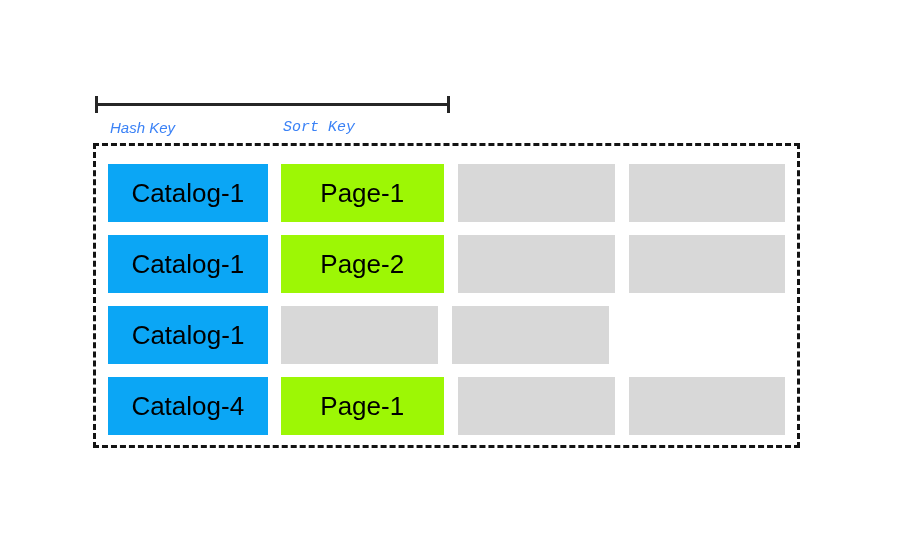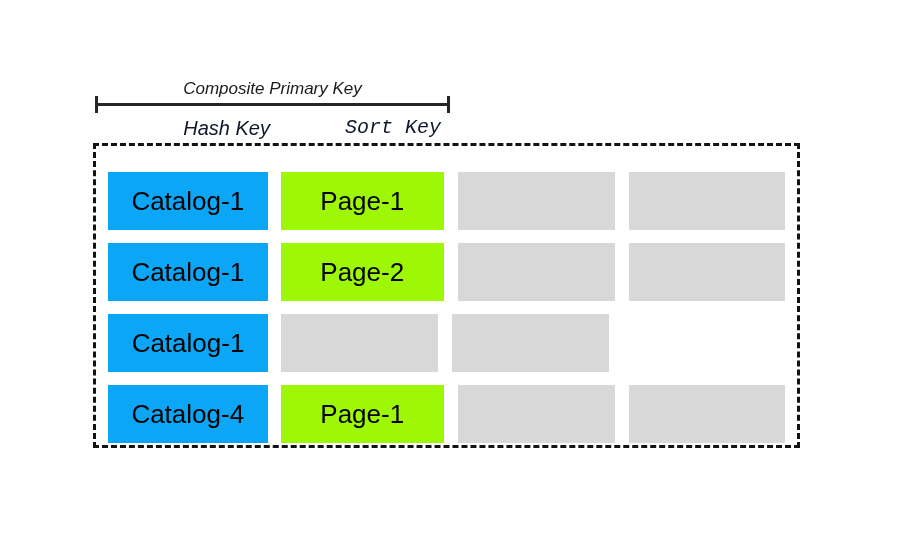--- a/index.html
+++ b/index.html
@@ -62,43 +62,43 @@
     position: absolute;
     left: 95px;
     top: 118px;
     width: 355px;
     height: 22px;
   }
   .sublabel {
     position: absolute;
     top: 0;
     font-style: italic;
-    font-size: 20px;
+    font-size: 15px;
     line-height: 20px;
-    color: #0f172a;
-    text-align: right;
+    color: #3b82f6;
+    text-align: left;
     white-space: nowrap;
   }
   .sublabel.hash { left: 15px;  width: 160px; }
   .sublabel.sort { left: 188px; width: 158px; font-family: Liberation Mono, monospace; }
 
   
   .table-box {
     position: absolute;
     left: 93px;
     top: 143px;
     width: 707px;
     height: 305px;
     box-sizing: border-box;
     border: 3px dashed #131313;
   }
   .rows {
     position: absolute;
     left: 0;
-    top: 12px;
+    top: 4px;
     width: 100%;
     height: 100%;
     box-sizing: border-box;
     padding: 14px 12px;
     display: flex;
     flex-direction: column;
     justify-content: space-between;
   }
   .row {
     display: flex;
@@ -119,21 +119,20 @@
   .cell.hash-cell  { width: 160px; margin-right: 13px; }
   .cell.sort-cell  { width: 164px; margin-right: 14px; }
   .cell.blank-cell { width: 157px; margin-right: 14px; }
   .cell.blank-cell:last-child { margin-right: 0; }
 </style>
 </head>
 <body>
 
 <div id="canvas">
 
-  <div class="annotation-title">Composite Primary Key</div>
 
   <div class="bracket">
     <div class="bracket-line"></div>
     <div class="bracket-tick left"></div>
     <div class="bracket-tick right"></div>
   </div>
 
   <div class="sublabels">
     <div class="sublabel hash">Hash Key</div>
     <div class="sublabel sort">Sort Key</div>

